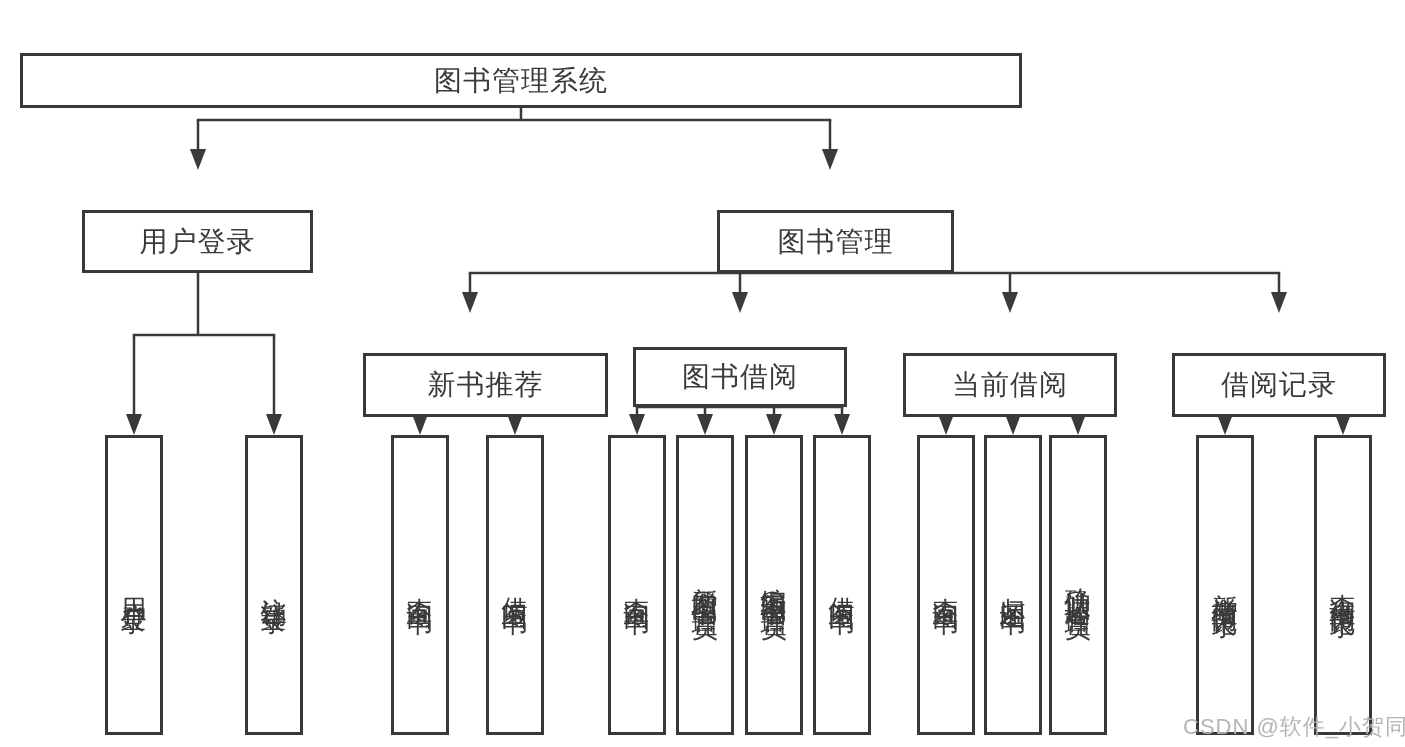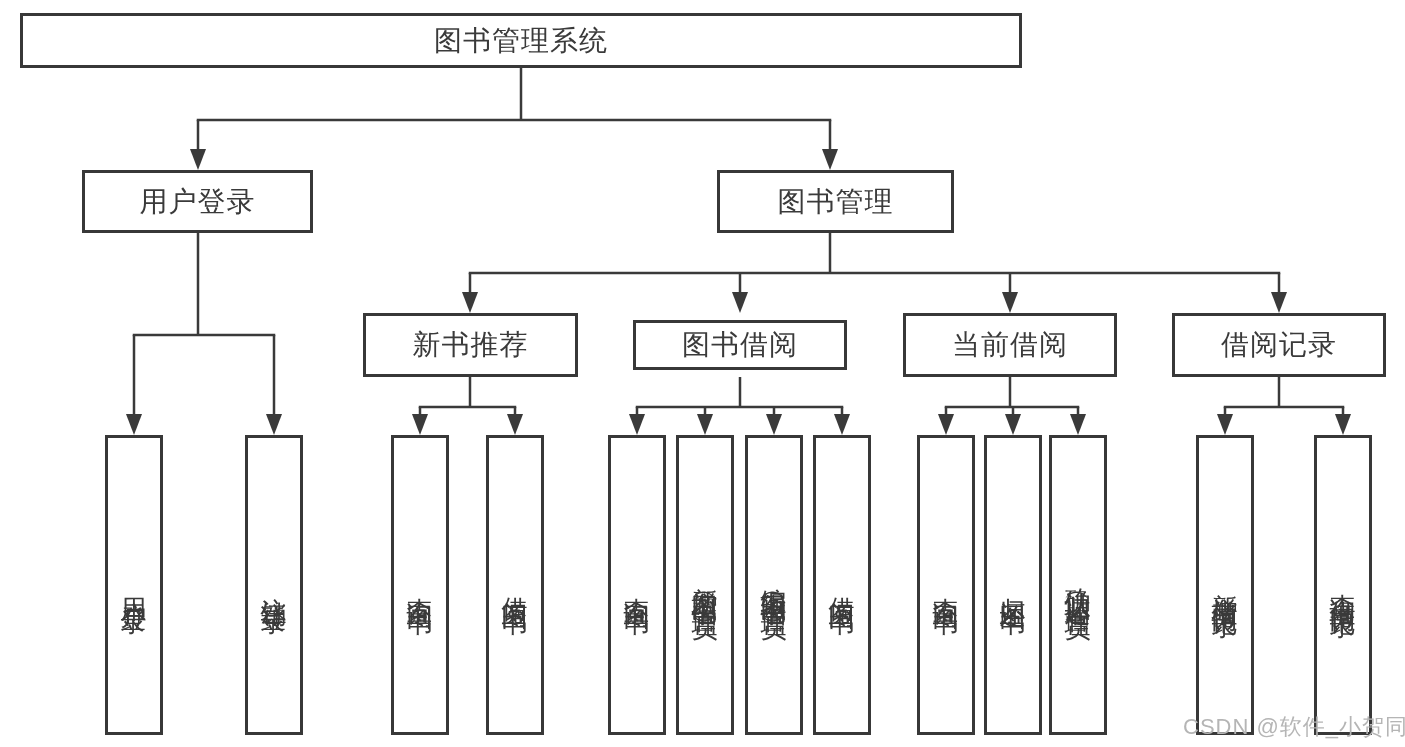--- a/index.html
+++ b/index.html
@@ -14,21 +14,21 @@
   .box{
     position:absolute;
     box-sizing:border-box;
     border:3px solid #383838;
     background:#ffffff;
     display:flex;
     align-items:center;
     justify-content:center;
     color:#3a3a3a;
   }
-  .h{font-size:28px;letter-spacing:1px;white-space:nowrap;}
+  .h{font-size:28px;letter-spacing:1px;white-space:nowrap;margin-top:40px;}
   .v{
     writing-mode:vertical-rl;
     text-orientation:mixed;
     font-size:26px;
     letter-spacing:4px;
     line-height:1;
   }
   #watermark{
     position:absolute;
     left:1183px;top:712px;
@@ -102,24 +102,24 @@
     <span>图书管理系统</span>
   </div>
 
   <div class="box h" style="left:82px;top:170px;width:231px;height:63px">
     <span>用户登录</span>
   </div>
   <div class="box h" style="left:717px;top:170px;width:237px;height:63px">
     <span>图书管理</span>
   </div>
 
-  <div class="box h" style="left:363px;top:313px;width:215px;height:64px">
+  <div class="box h" style="left:363px;top:313px;width:245px;height:64px">
     <span>新书推荐</span>
   </div>
-  <div class="box h" style="left:633px;top:320px;width:214px;height:50px">
+  <div class="box h" style="left:633px;top:307px;width:214px;height:60px">
     <span>图书借阅</span>
   </div>
   <div class="box h" style="left:1172px;top:313px;width:214px;height:64px">
     <span>借阅记录</span>
   </div>
   <div class="box h" style="left:903px;top:313px;width:214px;height:64px">
     <span>当前借阅</span>
   </div>
 
   <div class="box v" style="left:105px;top:435px;width:58px;height:300px">

